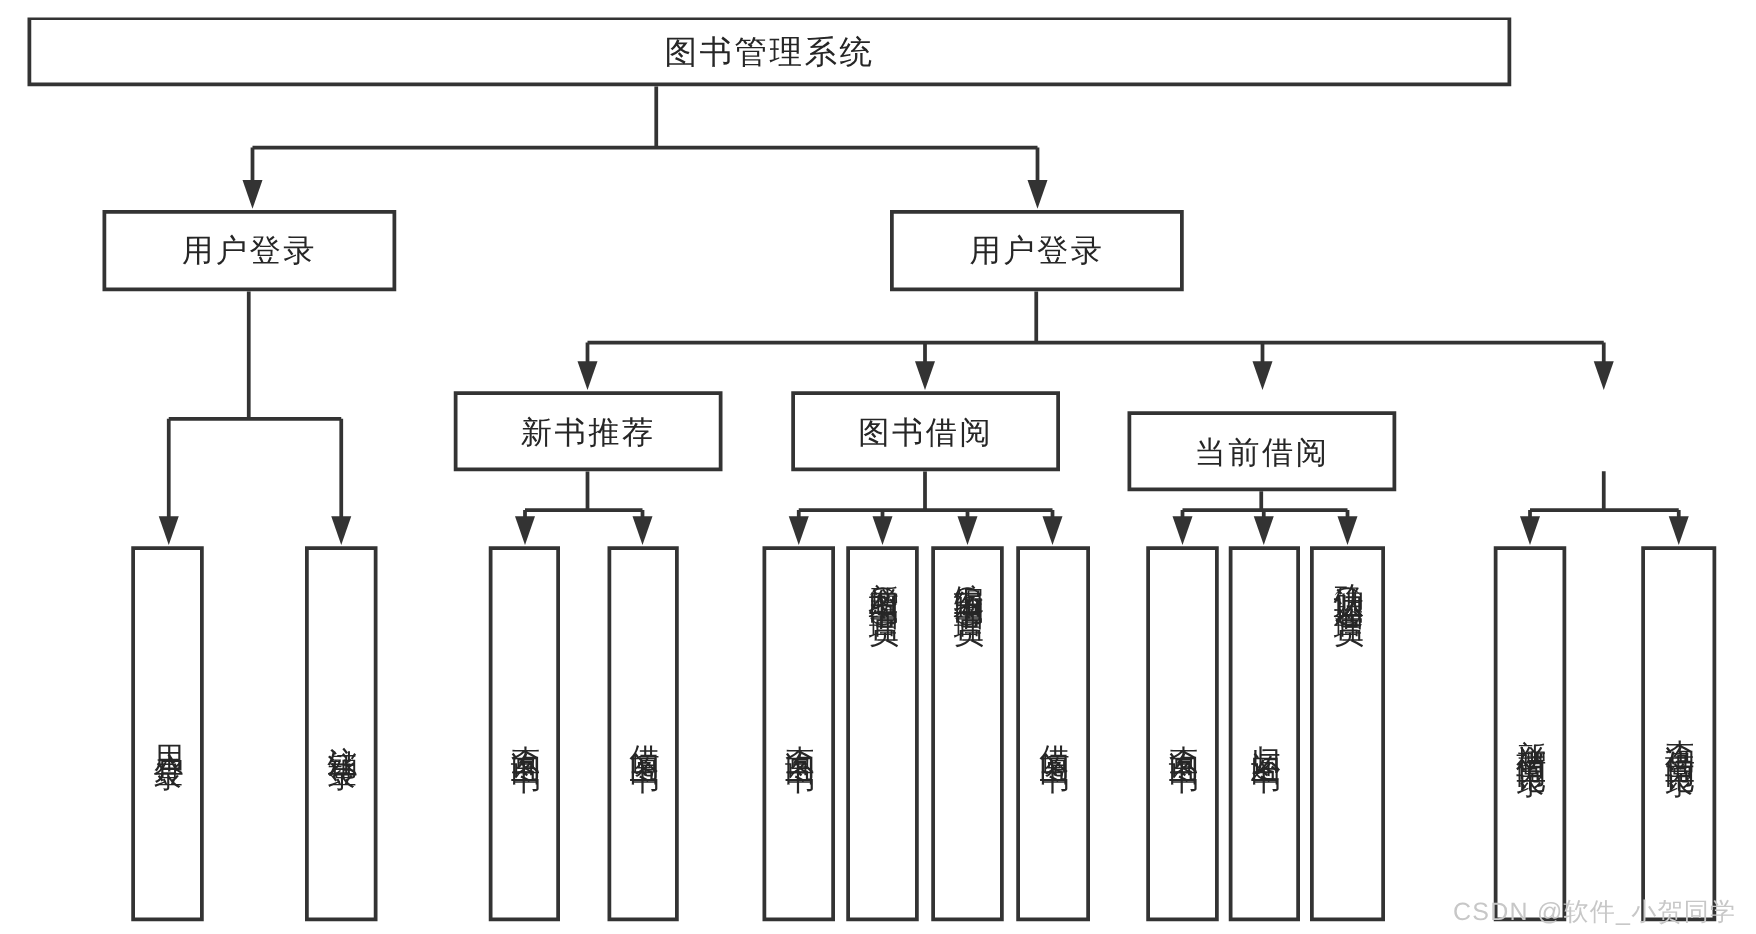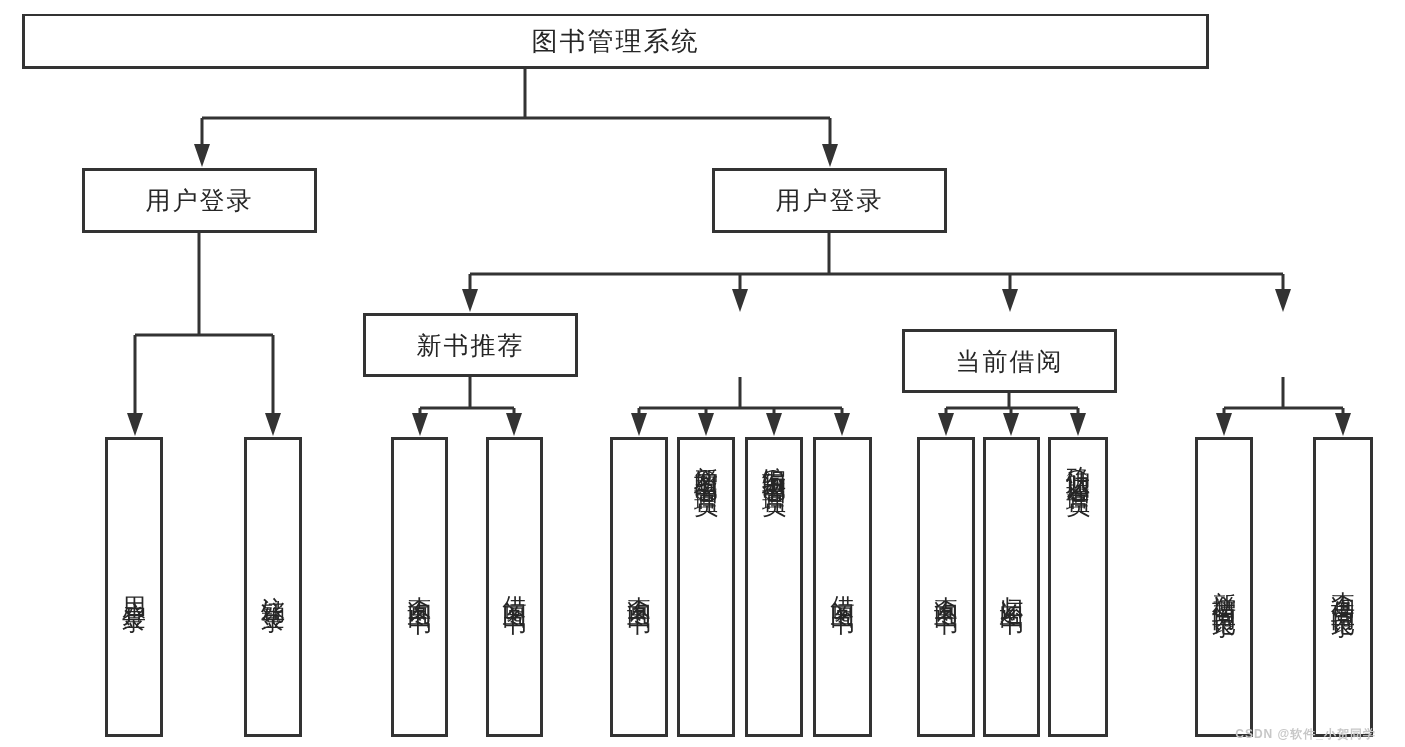--- a/index.html
+++ b/index.html
@@ -63,27 +63,26 @@
   }
   .vbox.long {
     align-items: flex-start;
   }
   .vbox.long span {
     padding-top: 7px;
     letter-spacing: 4px;
   }
   #watermark {
     position: absolute;
-    right: 29px;
+    right: 16px;
     bottom: 4px;
-    font-size: 12px;
+    font-size: 20px;
     color: #c7c7c7;
     letter-spacing: 1px;
     white-space: nowrap;
-    font-weight: bold;
   }
 </style>
 </head>
 <body>
 
 <div id="stage">
 
   <svg id="wires" viewBox="0 0 1405 747" xmlns="http://www.w3.org/2000/svg">
     <g stroke="#333333" stroke-width="3" fill="none">
 
@@ -130,20 +129,21 @@
       <polygon points="1335,413 1351,413 1343,436"></polygon>
     </g>
   </svg>
 
   <div class="hbox root">图书管理系统</div>
 
   <div class="hbox lvl2" style="left:82px;">用户登录</div>
   <div class="hbox lvl2" style="left:712px;">用户登录</div>
 
   <div class="hbox lvl3" style="left:363px;">新书推荐</div>
+  <div class="hbox lvl3" style="left:633px;">图书借阅</div>
   <div class="hbox lvl3" style="left:902px;margin-top:16px;">当前借阅</div>
 
   <div class="vbox" style="left:105px; width:58px;">
     <span>用户登录</span>
   </div>
   <div class="vbox" style="left:244px; width:58px;">
     <span>注销登录</span>
   </div>
 
   <div class="vbox" style="left:391px; width:57px;">

